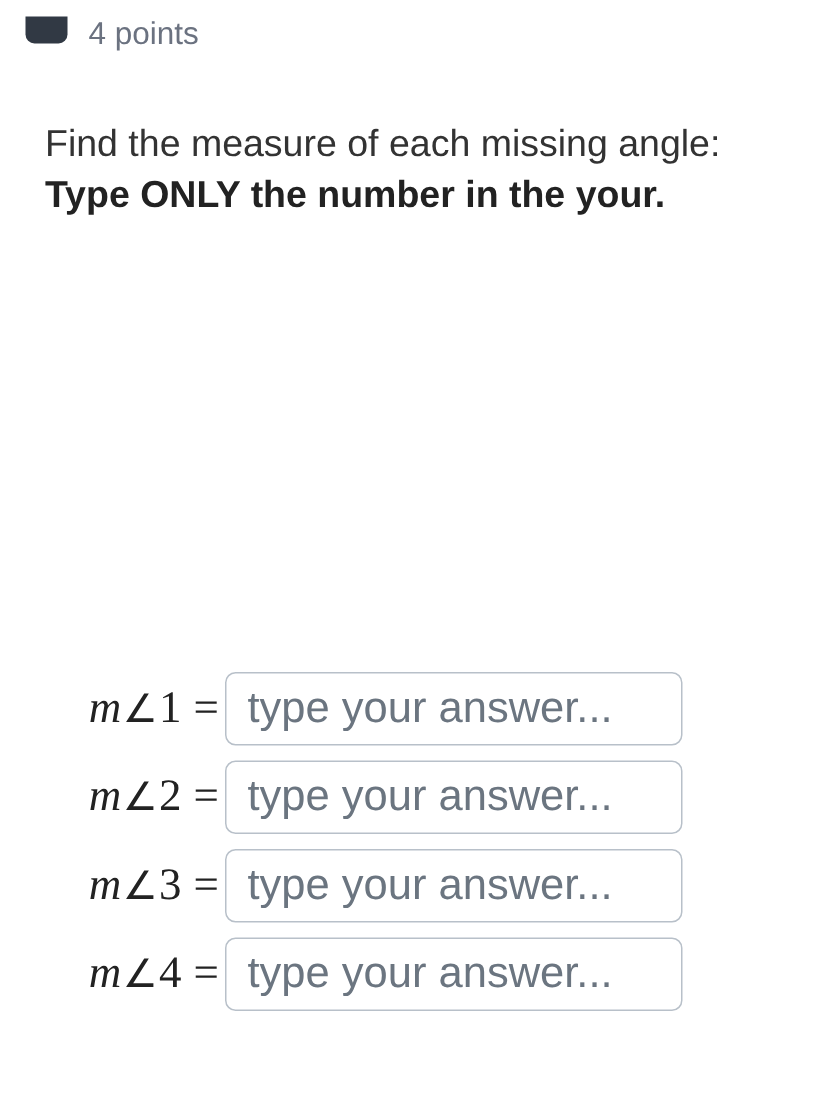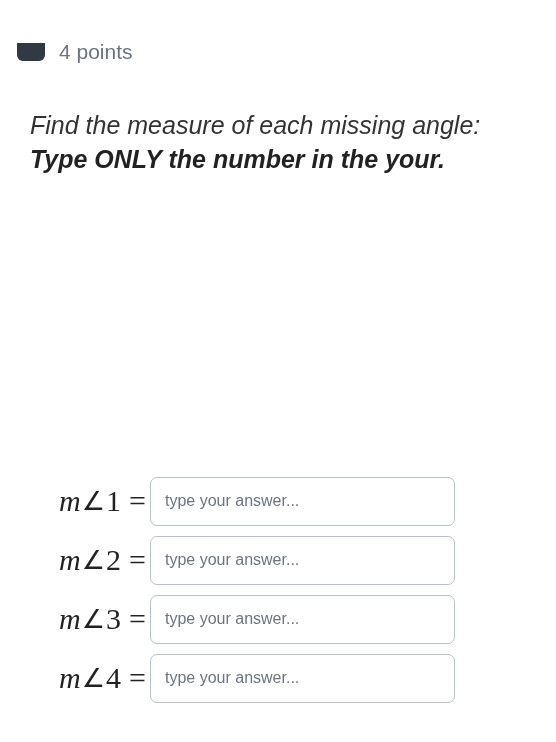--- a/index.html
+++ b/index.html
@@ -10,41 +10,39 @@
     body {
       font-family: -apple-system, BlinkMacSystemFont, 'Segoe UI', Helvetica, Arial, sans-serif;
       background: #ffffff;
       width: 556px;
       height: 742px;
       position: relative;
       overflow: hidden;
     }
     .question-header {
       display: flex;
-      align-items: center;
+      align-items: flex-start;
       padding: 17px;
-      margin-top: 29px;
     }
     .question-badge {
       background: #313944;
       width: 28px;
       height: 18px;
       border-radius: 0 0 6px 6px;
       margin-right: 14px;
       margin-top: -6px;
     }
     .points-text {
       color: #6b7280;
       font-size: 21px;
       font-weight: 400;
       margin-top: -6px;
     }
     .question-body {
       padding: 28px 30px 0 30px;
-      font-style: italic;
     }
     .question-text {
       color: #333333;
       font-size: 25px;
       line-height: 1.35;
       font-weight: 400;
     }
     .question-text-bold {
       font-weight: 700;
       color: #222222;
@@ -87,21 +85,21 @@
       font-style: normal;
       margin: 0 4px 0 2px;
     }
     .answer-input {
       flex: 0 0 auto;
       width: 305px;
       height: 49px;
       border: 1px solid #b8c0c9;
       border-radius: 7px;
       padding: 0 14px;
-      font-size: 16px;
+      font-size: 29px;
       color: #333333;
       font-family: -apple-system, BlinkMacSystemFont, 'Segoe UI', Helvetica, Arial, sans-serif;
       outline: none;
     }
     .answer-input::placeholder {
       color: #6b7580;
       opacity: 1;
     }
   </style>
 </head>

